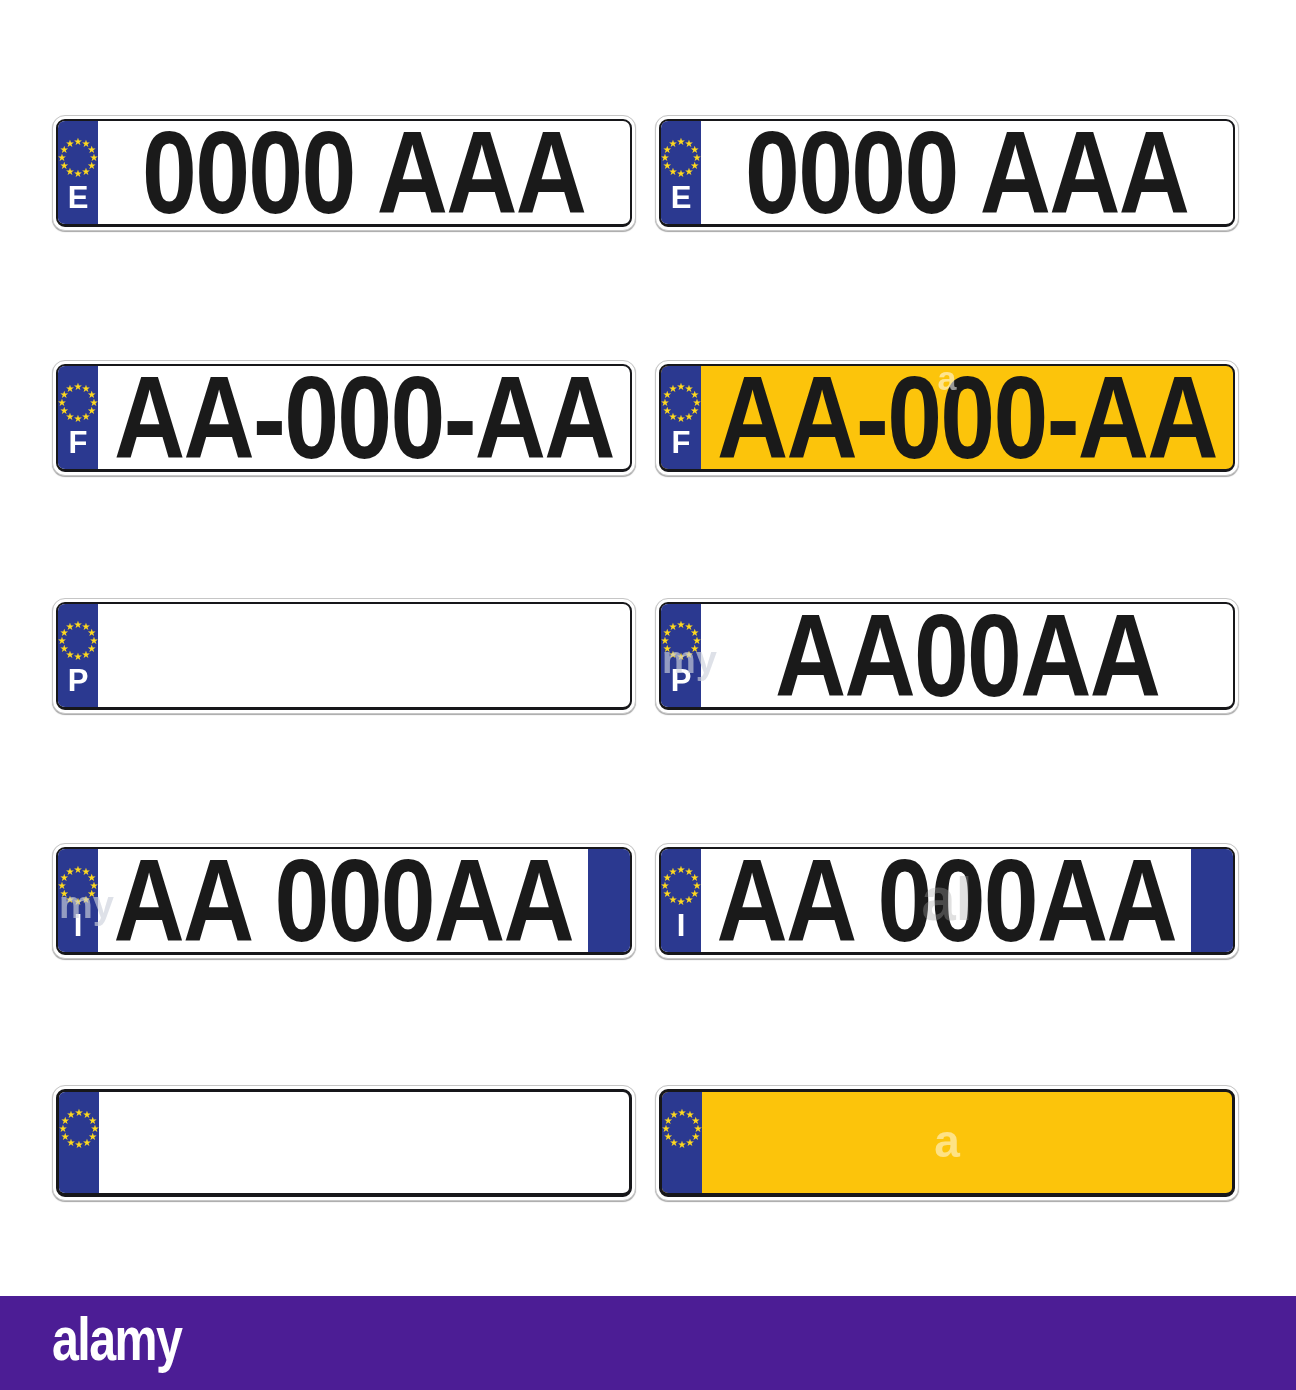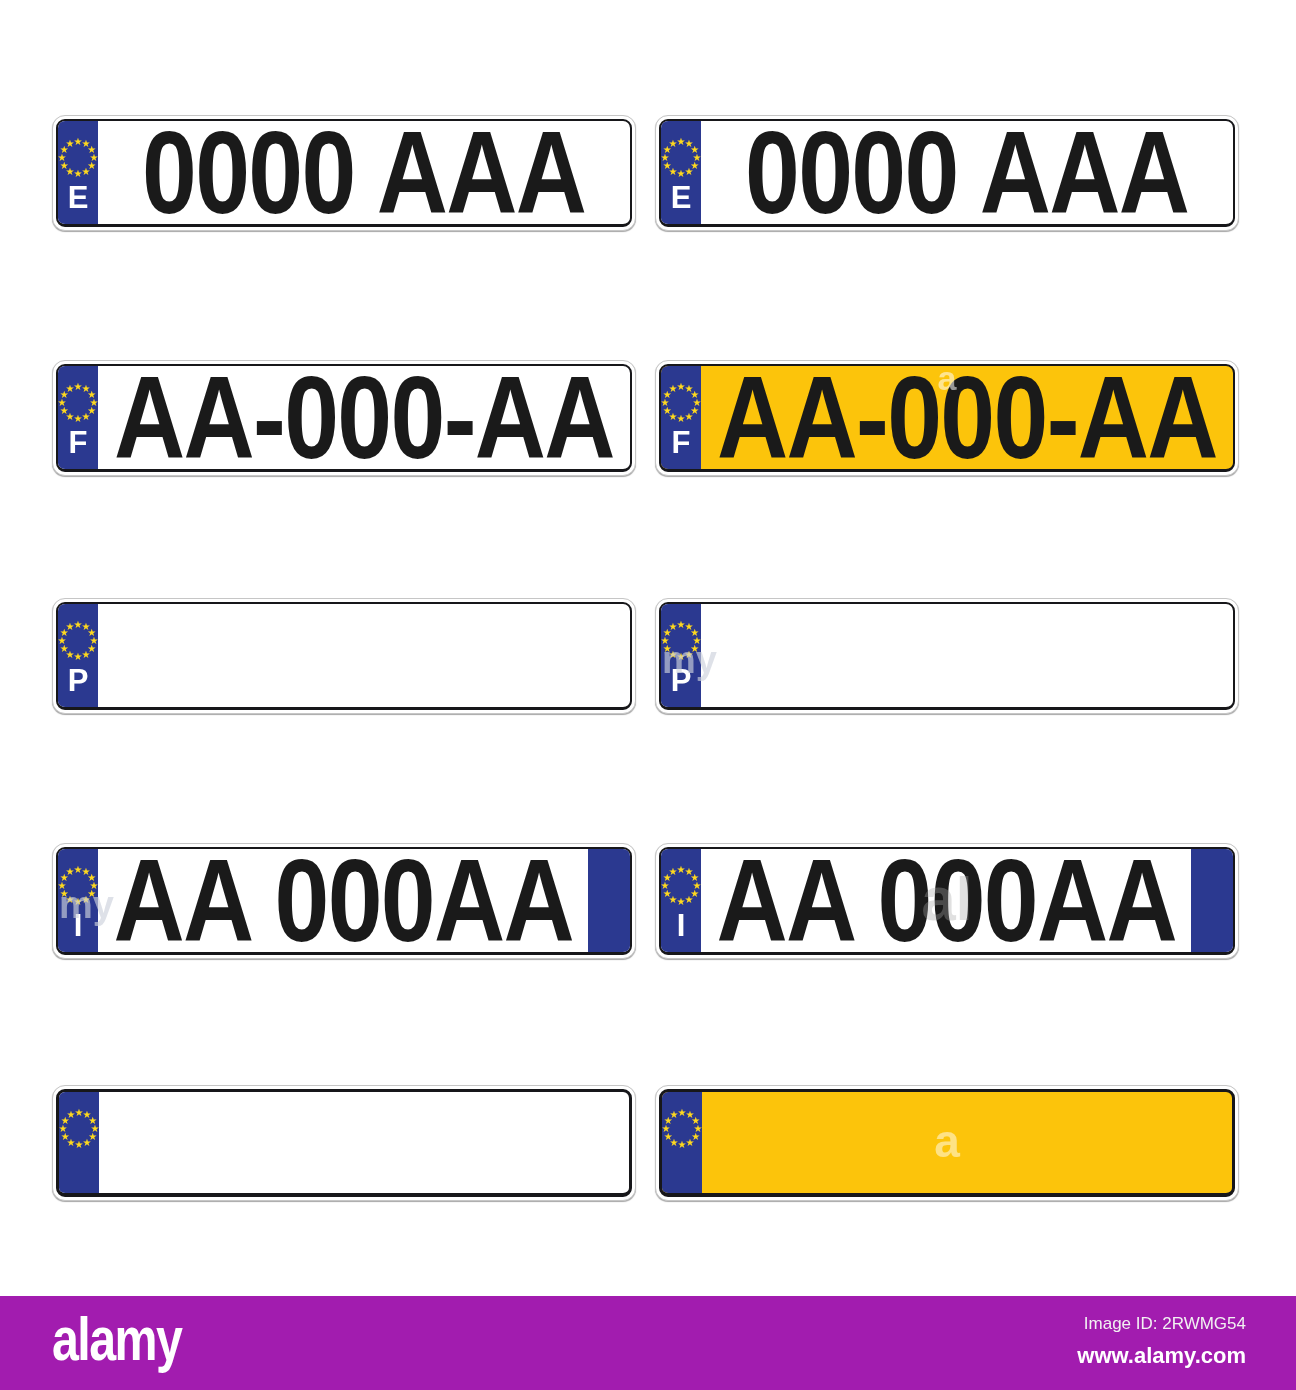--- a/index.html
+++ b/index.html
@@ -93,21 +93,21 @@
   }
   .wm.pos-band  { left:6px; top:42px; font-size:38px; color:rgba(205,209,220,0.65); }
   .wm.pos-center{ left:0; right:0; top:24px; text-align:center; font-size:62px; color:rgba(165,165,165,0.35); }
   .wm.pos-top   { left:0; right:0; top:0px; text-align:center; font-size:34px; color:rgba(255,255,255,0.55); }
   .wm.pos-mid   { left:0; right:0; top:32px; text-align:center; font-size:46px; color:rgba(255,255,255,0.5); }
 
   .watermark-bar {
     position:absolute;
     left:0; top:1296px;
     width:1296px; height:94px;
-    background:#a21caf;
+    background:#4c1d95;
   }
   .alamy-logo {
     position:absolute; left:52px; top:12px;
     color:#ffffff;
     font-size:62px; font-weight:bold;
     letter-spacing:-2px; line-height:1;
     transform:scaleX(0.78);
     transform-origin:left center;
   }
   .bar-right {
@@ -256,20 +256,23 @@
               <span class="star" style="left: 28px; top: 50.8564px;">★</span>
               <span class="star" style="left: 20px; top: 53px;">★</span>
               <span class="star" style="left: 12px; top: 50.8564px;">★</span>
               <span class="star" style="left: 6.14359px; top: 45px;">★</span>
               <span class="star" style="left: 4px; top: 37px;">★</span>
               <span class="star" style="left: 6.14359px; top: 29px;">★</span>
               <span class="star" style="left: 12px; top: 23.1436px;">★</span>
             </div>
         <div class="country-letter">P</div>
       </div>
+      <div class="plate-number">
+            <span>AA00AA</span>
+          </div>
     </div>
   <div class="wm pos-band">my</div>
       </div>
     </div>
     <div class="plate-row">
       <div class="plate">
     <div class="plate-inner">
       <div class="eu-band">
         <div class="eu-stars">
               <span class="star" style="left: 20px; top: 21px;">★</span>
@@ -369,17 +372,13 @@
             <span></span>
           </div>
     </div>
   <div class="wm pos-mid">a</div>
       </div>
     </div>
   </div>
 
 <div class="watermark-bar">
   <div class="alamy-logo">alamy</div>
-  <div class="bar-right">
-    <div class="image-id">Image ID: 2RWMG54</div>
-    <div class="alamy-url">www.alamy.com</div>
-  </div>
 </div>
 
 </body></html>

